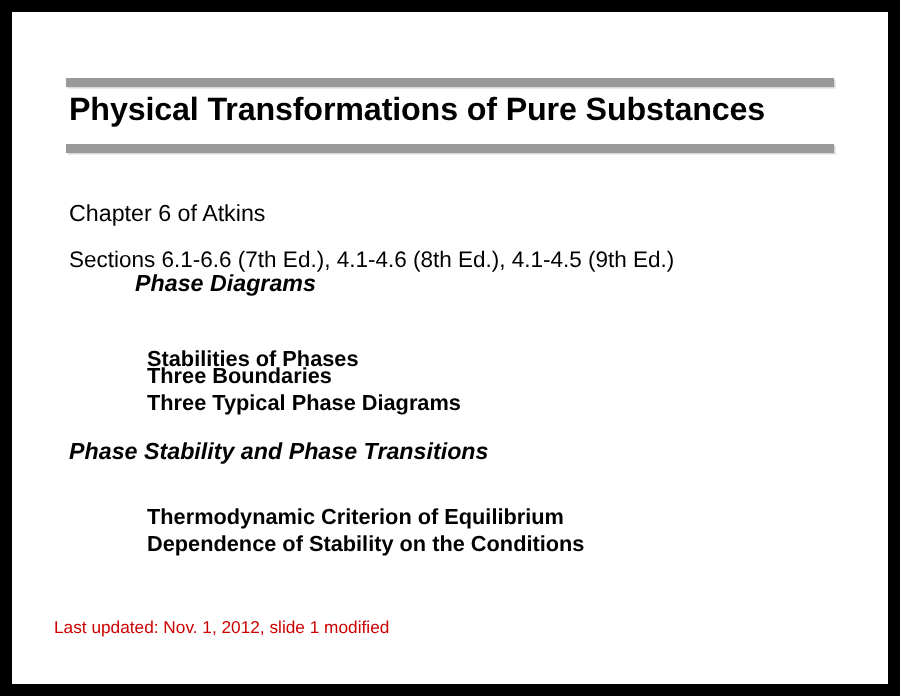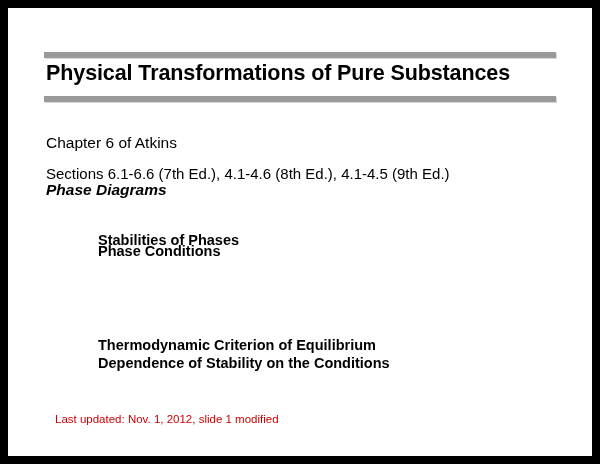--- a/index.html
+++ b/index.html
@@ -64,39 +64,39 @@
   }
   .heading {
     position: absolute;
     left: 38px;
     font-style: italic;
     font-weight: bold;
     font-size: 15.5px;
     color: #000000;
     white-space: nowrap;
   }
-  .h-phase-diagrams { top: 173px; }
+  .h-phase-diagrams { top: 173px; margin-left: 44px; }
   .h-phase-stability { top: 285px; }
   .sub {
     position: absolute;
     left: 90px;
     font-weight: bold;
     font-size: 14.5px;
     color: #000000;
     white-space: nowrap;
   }
   .s1 { top: 204px; margin-top: 20px; }
   .s2 { top: 235px; }
   .s3 { top: 253px; }
   .s4 { top: 329px; }
   .s5 { top: 347px; }
   .s6 { top: 365px; }
   .footer {
     position: absolute;
-    left: 47px;
+    left: 28px;
     top: 405px;
     font-size: 11.5px;
     color: #cc0000;
     white-space: nowrap;
     text-align: center;
   }
 </style>
 </head>
 <body>
 
@@ -108,21 +108,23 @@
 
   <div class="rule rule-bottom"></div>
 
   <div class="line l-chapter">Chapter 6 of Atkins</div>
 
   <div class="line l-sections">Sections 6.1-6.6 (7th Ed.), 4.1-4.6 (8th Ed.), 4.1-4.5 (9th Ed.)</div>
 
   <div class="heading h-phase-diagrams">Phase Diagrams</div>
 
   <div class="sub s1">Stabilities of Phases</div>
-  <div class="sub s2">Phase Conditions</div>
+  <div class="sub s2">Three Boundaries</div>
+  <div class="sub s3">Three Typical Phase Diagrams</div>
 
+  <div class="heading h-phase-stability">Phase Stability and Phase Transitions</div>
 
   <div class="sub s5">Dependence of Stability on the Conditions</div>
   <div class="sub s4">Thermodynamic Criterion of Equilibrium</div>
 
   <div class="footer">Last updated: Nov. 1, 2012, slide 1 modified</div>
 
 </div>
 
 </body></html>

